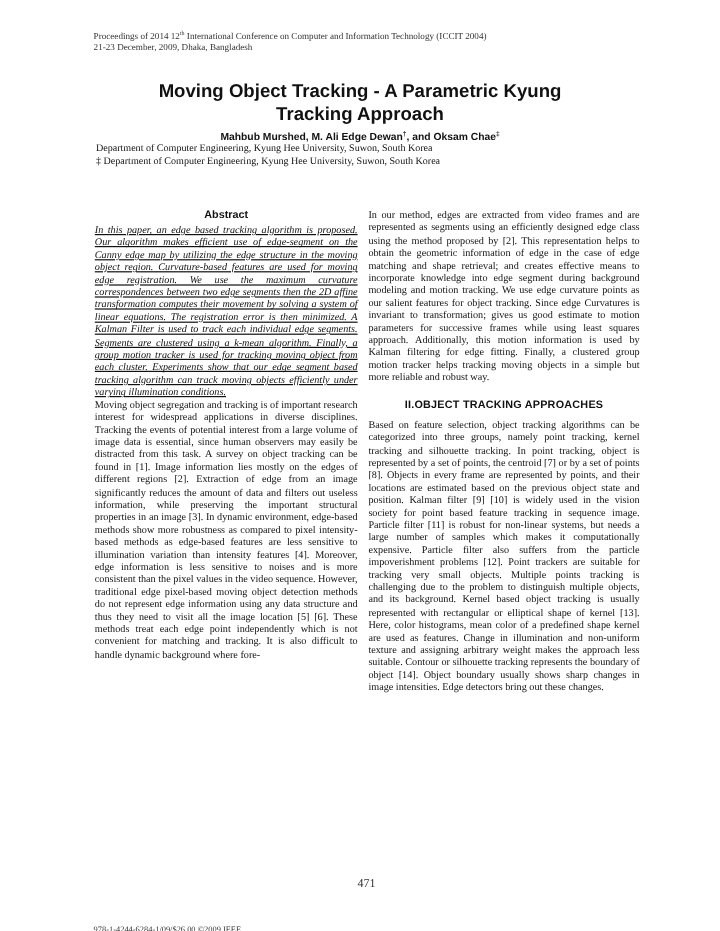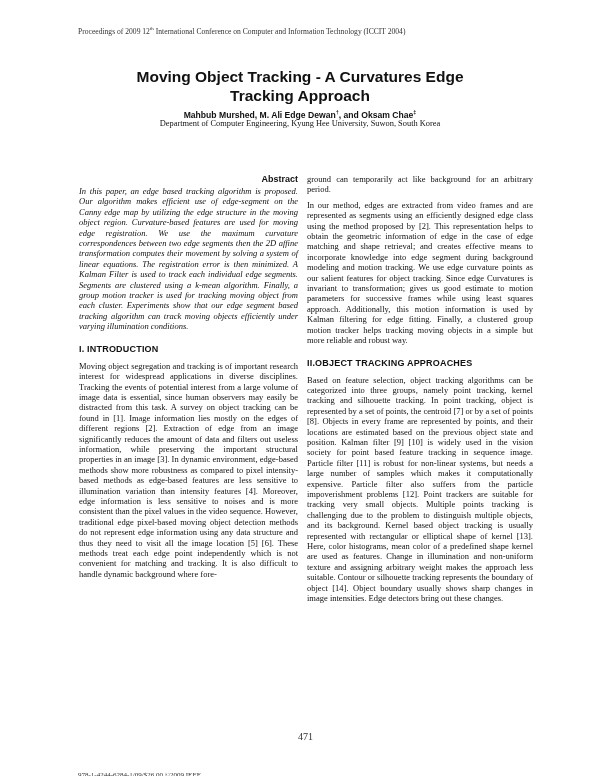--- a/index.html
+++ b/index.html
@@ -2,62 +2,62 @@
 <html><head>
 <meta charset="utf-8">
 <style>
   html, body { margin:0; padding:0; background:#ffffff; }
   body { width:600px; height:776px; position:relative; overflow:hidden; color:#111; font-family:"Liberation Serif", serif; }
   .header-note { position:absolute; left:78px; top:24px; font-size:7.6px; line-height:9px; color:#333; }
   .header-note sup { font-size:5px; }
   .title { position:absolute; left:90px; width:420px; top:67px; text-align:center; font-family:"Liberation Sans", sans-serif; font-weight:bold; font-size:15.5px; line-height:19px; color:#111; }
   .authors { position:absolute; left:90px; width:420px; top:107px; text-align:center; font-family:"Liberation Sans", sans-serif; font-weight:bold; font-size:8.6px; line-height:11px; }
   .authors sup { font-size:5.5px; }
-  .affils { position:absolute; left:80px; width:440px; top:118px; text-align:center; font-size:8.4px; line-height:11px; }
+  .affils { position:absolute; left:80px; width:440px; top:118px; text-align:left; font-size:8.4px; line-height:11px; }
   .col { position:absolute; top:174px; font-size:8.5px; line-height:10.4px; text-align:justify; }
   .col-left { left:79px; width:219px; }
   .col-right { left:307px; width:226px; }
-  .abstract-head { text-align:right; font-family:"Liberation Sans", sans-serif; font-weight:bold; font-size:9px; line-height:11px; margin:0 0 1px 0; }
-  .abstract-body { font-style:italic; margin:0; }
+  .abstract-head { text-align:center; font-family:"Liberation Sans", sans-serif; font-weight:bold; font-size:9px; line-height:11px; margin:0 0 1px 0; }
+  .abstract-body { font-style:italic; margin:0;text-decoration:underline; }
   .keywords { margin:12px 0 0 0; text-indent:8px; }
   .kw-label { font-family:"Liberation Sans", sans-serif; font-weight:bold; }
-  .section-head { font-family:"Liberation Sans", sans-serif; font-weight:bold; font-size:9px; line-height:11px; margin:12px 0 6px 0; letter-spacing:0.2px; }
+  .section-head { text-align:center; font-family:"Liberation Sans", sans-serif; font-weight:bold; font-size:9px; line-height:11px; margin:12px 0 6px 0; letter-spacing:0.2px; }
   .para { margin:0; }
   .para + .para { margin-top:5px; }
   .footer-id { position:absolute; left:78px; top:771px; font-size:7px; color:#333; }
   .page-num { position:absolute; left:298px; top:731px; font-size:10px; color:#333; }
 </style>
 </head>
 <body>
 
 <div class="header-note">
-  <div><span>Proceedings of 2009 12</span><sup>th</sup><span> International Conference on Computer and Information Technology (ICCIT 2004)</span></div>
+  <div><span>Proceedings of 2014 12</span><sup>th</sup><span> International Conference on Computer and Information Technology (ICCIT 2004)</span></div>
+  <div>21-23 December, 2009, Dhaka, Bangladesh</div>
 </div>
 
 <div class="title">
-  <div>Moving Object Tracking - A Curvatures Edge</div>
+  <div>Moving Object Tracking - A Parametric Kyung</div>
   <div>Tracking Approach</div>
 </div>
 
 <div class="authors">
   <span>Mahbub Murshed, </span><span>M. Ali Edge Dewan</span><sup>†</sup><span>, and Oksam Chae</span><sup>‡</sup>
 </div>
 
 <div class="affils">
   <div>Department of Computer Engineering, Kyung Hee University, Suwon, South Korea</div>
+  <div>‡ Department of Computer Engineering, Kyung Hee University, Suwon, South Korea</div>
 </div>
 
 <div class="col col-left">
   <div class="abstract-head">Abstract</div>
   <p class="abstract-body">In this paper, an edge based tracking algorithm is proposed. Our algorithm makes efficient use of edge-segment on the Canny edge map by utilizing the edge structure in the moving object region. Curvature-based features are used for moving edge registration. We use the maximum curvature correspondences between two edge segments then the 2D affine transformation computes their movement by solving a system of linear equations. The registration error is then minimized. A Kalman Filter is used to track each individual edge segments. Segments are clustered using a k-mean algorithm. Finally, a group motion tracker is used for tracking moving object from each cluster. Experiments show that our edge segment based tracking algorithm can track moving objects efficiently under varying illumination conditions.</p>
-  <div class="section-head">I.   INTRODUCTION</div>
   <p class="para">Moving object segregation and tracking is of important research interest for widespread applications in diverse disciplines. Tracking the events of potential interest from a large volume of image data is essential, since human observers may easily be distracted from this task. A survey on object tracking can be found in [1]. Image information lies mostly on the edges of different regions [2]. Extraction of edge from an image significantly reduces the amount of data and filters out useless information, while preserving the important structural properties in an image [3]. In dynamic environment, edge-based methods show more robustness as compared to pixel intensity-based methods as edge-based features are less sensitive to illumination variation than intensity features [4]. Moreover, edge information is less sensitive to noises and is more consistent than the pixel values in the video sequence. However, traditional edge pixel-based moving object detection methods do not represent edge information using any data structure and thus they need to visit all the image location [5] [6]. These methods treat each edge point independently which is not convenient for matching and tracking. It is also difficult to handle dynamic background where fore-</p>
 </div>
 
 <div class="col col-right">
-  <p class="para">ground can temporarily act like background for an arbitrary period.</p>
   <p class="para">In our method, edges are extracted from video frames and are represented as segments using an efficiently designed edge class using the method proposed by [2]. This representation helps to obtain the geometric information of edge in the case of edge matching and shape retrieval; and creates effective means to incorporate knowledge into edge segment during background modeling and motion tracking. We use edge curvature points as our salient features for object tracking. Since edge Curvatures is invariant to transformation; gives us good estimate to motion parameters for successive frames while using least squares approach. Additionally, this motion information is used by Kalman filtering for edge fitting. Finally, a clustered group motion tracker helps tracking moving objects in a simple but more reliable and robust way.</p>
   <div class="section-head">II.OBJECT TRACKING APPROACHES</div>
   <p class="para">Based on feature selection, object tracking algorithms can be categorized into three groups, namely point tracking, kernel tracking and silhouette tracking. In point tracking, object is represented by a set of points, the centroid [7] or by a set of points [8]. Objects in every frame are represented by points, and their locations are estimated based on the previous object state and position. Kalman filter [9] [10] is widely used in the vision society for point based feature tracking in sequence image. Particle filter [11] is robust for non-linear systems, but needs a large number of samples which makes it computationally expensive. Particle filter also suffers from the particle impoverishment problems [12]. Point trackers are suitable for tracking very small objects. Multiple points tracking is challenging due to the problem to distinguish multiple objects, and its background. Kernel based object tracking is usually represented with rectangular or elliptical shape of kernel [13]. Here, color histograms, mean color of a predefined shape kernel are used as features. Change in illumination and non-uniform texture and assigning arbitrary weight makes the approach less suitable. Contour or silhouette tracking represents the boundary of object [14]. Object boundary usually shows sharp changes in image intensities. Edge detectors bring out these changes.</p>
 </div>
 
 <div class="footer-id">978-1-4244-6284-1/09/$26.00 ©2009 IEEE</div>
 <div class="page-num">471</div>
 
 </body></html>

